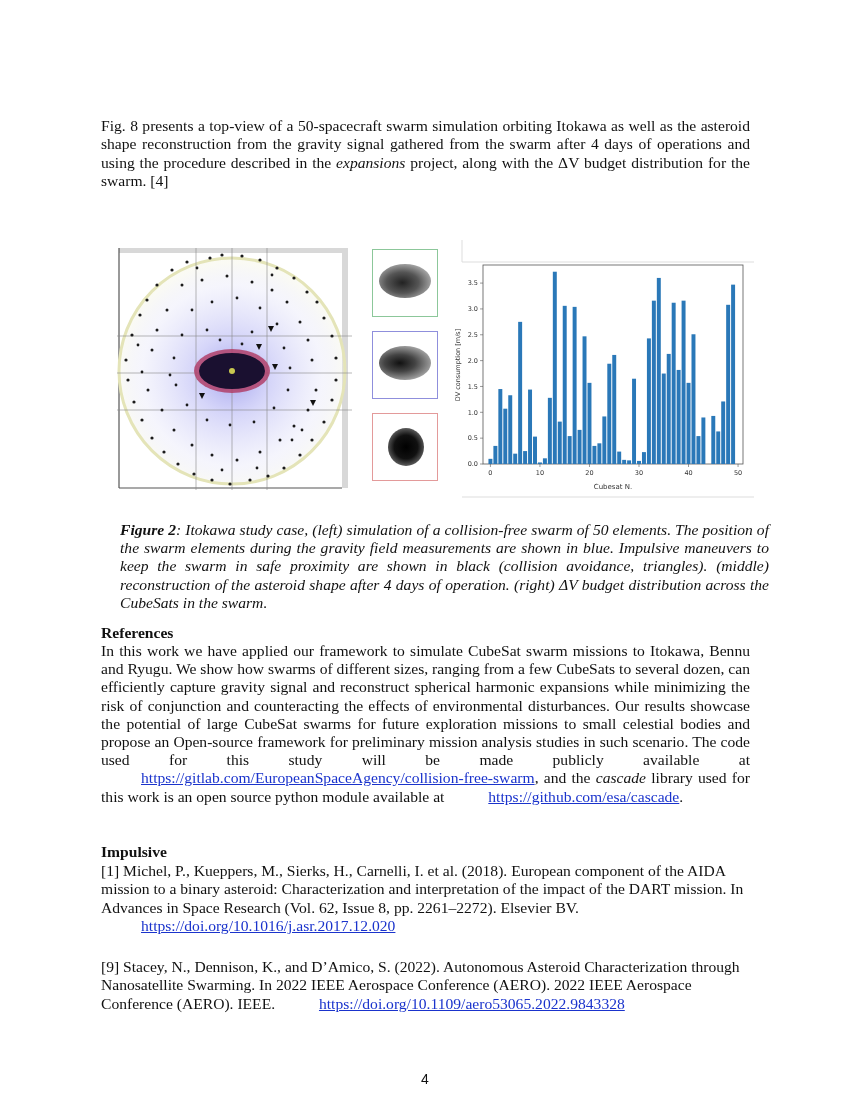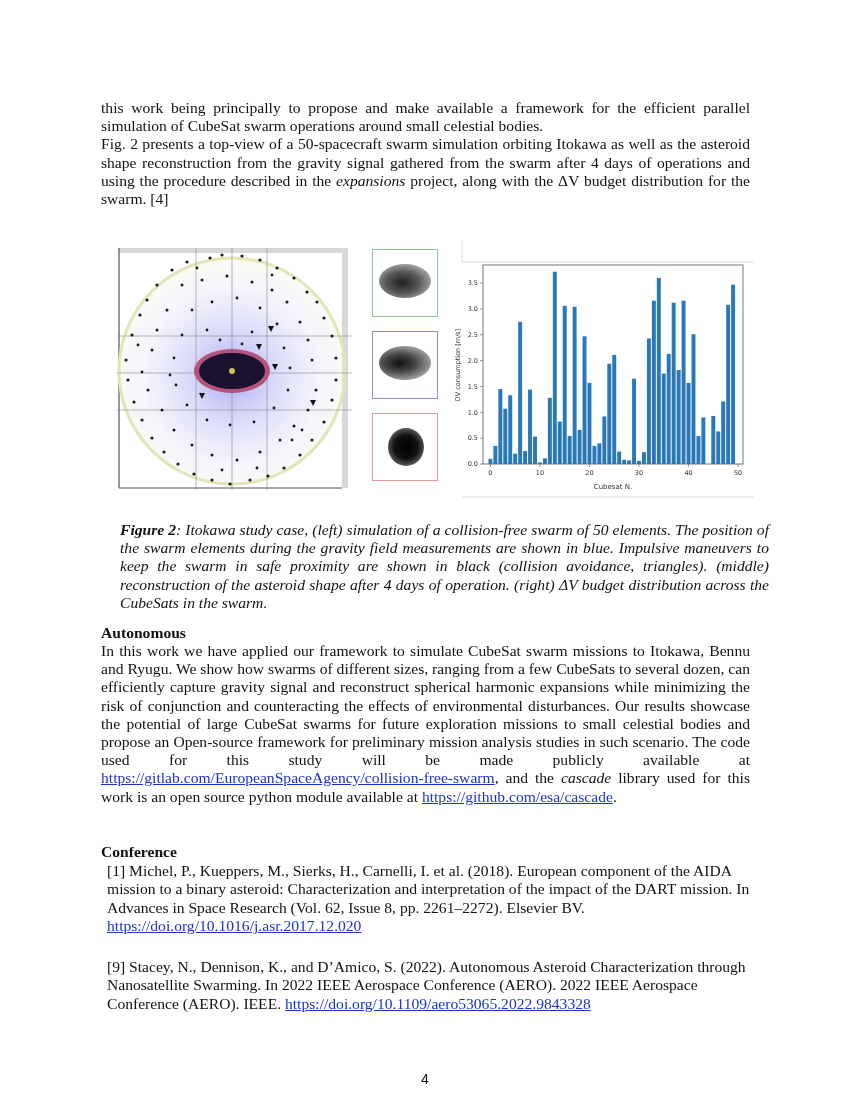--- a/index.html
+++ b/index.html
@@ -3,38 +3,38 @@
 <meta charset="utf-8">
 <style>
   html, body { margin: 0; padding: 0; background: #ffffff; }
   body { width: 850px; height: 1100px; position: relative; overflow: hidden;
          font-family: "Liberation Serif", serif; color: #111; }
   .para { position: absolute; left: 101px; width: 649px; font-size: 15.6px; line-height: 18.2px; text-align: justify; margin: 0; }
   .para i { font-style: italic; }
   .caption { font-style: italic; margin-left: 19px; }
   .caption b { font-weight: bold; }
   .heading { position: absolute; left: 101px; font-weight: bold; font-size: 15.6px; margin: 0; }
-  a { color: #1a33cc; text-decoration: underline; }
-  .ref { position: absolute; left: 107px; width: 660px; font-size: 15.6px; line-height: 18.4px; margin: 0; text-align: left; }
+  a { color: #1a33cc; text-decoration: underline; margin-left: 40px; }
+  .ref { position: absolute; left: 101px; width: 660px; font-size: 15.6px; line-height: 18.4px; margin: 0; text-align: left; }
   .pagenum { position: absolute; left: 0; width: 850px; text-align: center; top: 1071px; font-family: "Liberation Sans", sans-serif; font-size: 14px; }
 
   
   .figure { position: absolute; left: 108px; top: 235px; width: 655px; height: 270px; }
   .swarm { position: absolute; left: 4px; top: 5px; width: 240px; height: 258px; }
   .shapes { position: absolute; left: 260px; top: 14px; width: 80px; height: 250px; }
   .shape-box { position: absolute; left: 4px; width: 64px; height: 66px; border: 1.2px solid; }
   .shape-blob { position: absolute; border-radius: 50%; }
   .barchart { position: absolute; left: 346px; top: 0; width: 309px; height: 268px; }
 </style>
 </head>
 <body>
 
 <p class="para" style="top:99px;">
-  <span>this work being principally to propose and make available a framework for the efficient parallel simulation of CubeSat swarm operations around small celestial bodies.</span><br>
-  <span>Fig. 2 presents a top-view of a 50-spacecraft swarm simulation orbiting Itokawa as well as the asteroid shape reconstruction from the gravity signal gathered from the swarm after 4 days of operations and using the procedure described in the </span><i>expansions</i><span> project, along with the ΔV budget distribution for the swarm. [4]</span>
+  <br>
+  <span>Fig. 8 presents a top-view of a 50-spacecraft swarm simulation orbiting Itokawa as well as the asteroid shape reconstruction from the gravity signal gathered from the swarm after 4 days of operations and using the procedure described in the </span><i>expansions</i><span> project, along with the ΔV budget distribution for the swarm. [4]</span>
 </p>
 
 <div class="figure">
   <svg class="swarm" viewBox="0 0 240 258" width="240" height="258">
     <defs>
       <radialGradient id="blueHaze" cx="50%" cy="52%" r="50%">
         <stop offset="0%" stop-color="#5a5adf" stop-opacity="0.55"></stop>
         <stop offset="35%" stop-color="#8a8aee" stop-opacity="0.35"></stop>
         <stop offset="80%" stop-color="#d8d8f5" stop-opacity="0.25"></stop>
         <stop offset="100%" stop-color="#f3f3e3" stop-opacity="0.4"></stop>
@@ -257,20 +257,20 @@
         <text x="284.04761904761904" y="240" text-anchor="middle">50</text>
       </g>
     <text id="xlabel" x="159" y="254" text-anchor="middle" font-family="DejaVu Sans, sans-serif" font-size="7" fill="#333">Cubesat N.</text>
     <text id="ylabel" x="0" y="0" text-anchor="middle" font-family="DejaVu Sans, sans-serif" font-size="6.5" fill="#333" transform="translate(6,130) rotate(-90)">DV consumption [m/s]</text>
     <line x1="8" y1="262" x2="300" y2="262" stroke="#ddd"></line>
   </svg>
 </div>
 
 <p class="para caption" style="top:521px;"><b>Figure 2</b><span>: Itokawa study case, (left) simulation of a collision-free swarm of 50 elements. The position of the swarm elements during the gravity field measurements are shown in blue. Impulsive maneuvers to keep the swarm in safe proximity are shown in black (collision avoidance, triangles). (middle) reconstruction of the asteroid shape after 4 days of operation. (right) ΔV budget distribution across the CubeSats in the swarm.</span></p>
 
-<p class="heading" style="top:624px;">Autonomous</p>
+<p class="heading" style="top:624px;">References</p>
 <p class="para" style="top:642px;"><span>In this work we have applied our framework to simulate CubeSat swarm missions to Itokawa, Bennu and Ryugu. We show how swarms of different sizes, ranging from a few CubeSats to several dozen, can efficiently capture gravity signal and reconstruct spherical harmonic expansions while minimizing the risk of conjunction and counteracting the effects of environmental disturbances. Our results showcase the potential of large CubeSat swarms for future exploration missions to small celestial bodies and propose an Open-source framework for preliminary mission analysis studies in such scenario. The code used for this study will be made publicly available at </span><a>https://gitlab.com/EuropeanSpaceAgency/collision-free-swarm</a><span>, and the </span><i>cascade</i><span> library used for this work is an open source python module available at </span><a>https://github.com/esa/cascade</a><span>.</span></p>
 
-<p class="heading" style="top:843px;">Conference</p>
+<p class="heading" style="top:843px;">Impulsive</p>
 <p class="ref" style="top:862px;"><span>[1] Michel, P., Kueppers, M., Sierks, H., Carnelli, I. et al. (2018). European component of the AIDA mission to a binary asteroid: Characterization and interpretation of the impact of the DART mission. In Advances in Space Research (Vol. 62, Issue 8, pp. 2261–2272). Elsevier BV. </span><a>https://doi.org/10.1016/j.asr.2017.12.020</a></p>
 <p class="ref" style="top:958px;"><span>[9] Stacey, N., Dennison, K., and D’Amico, S. (2022). Autonomous Asteroid Characterization through Nanosatellite Swarming. In 2022 IEEE Aerospace Conference (AERO). 2022 IEEE Aerospace Conference (AERO). IEEE. </span><a>https://doi.org/10.1109/aero53065.2022.9843328</a></p>
 
 <div class="pagenum">4</div>
 
 </body></html>

